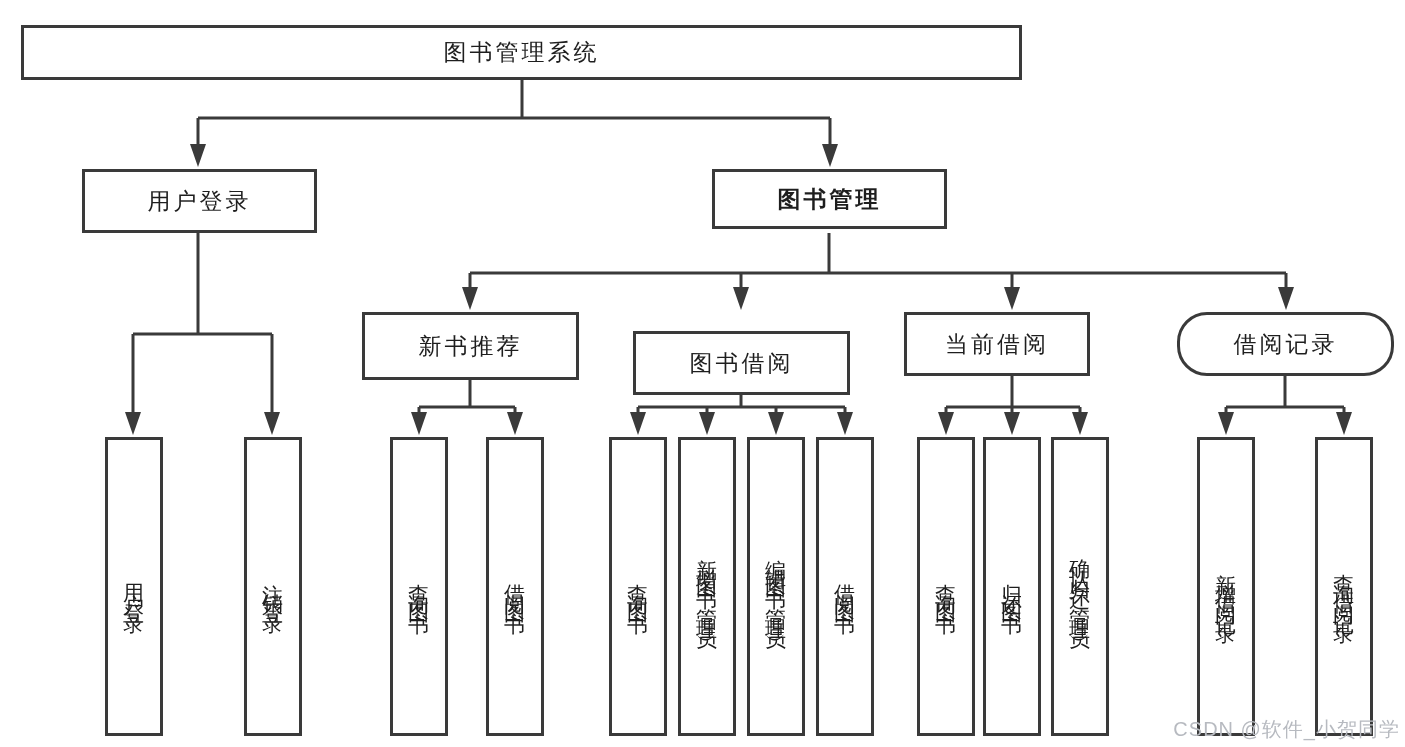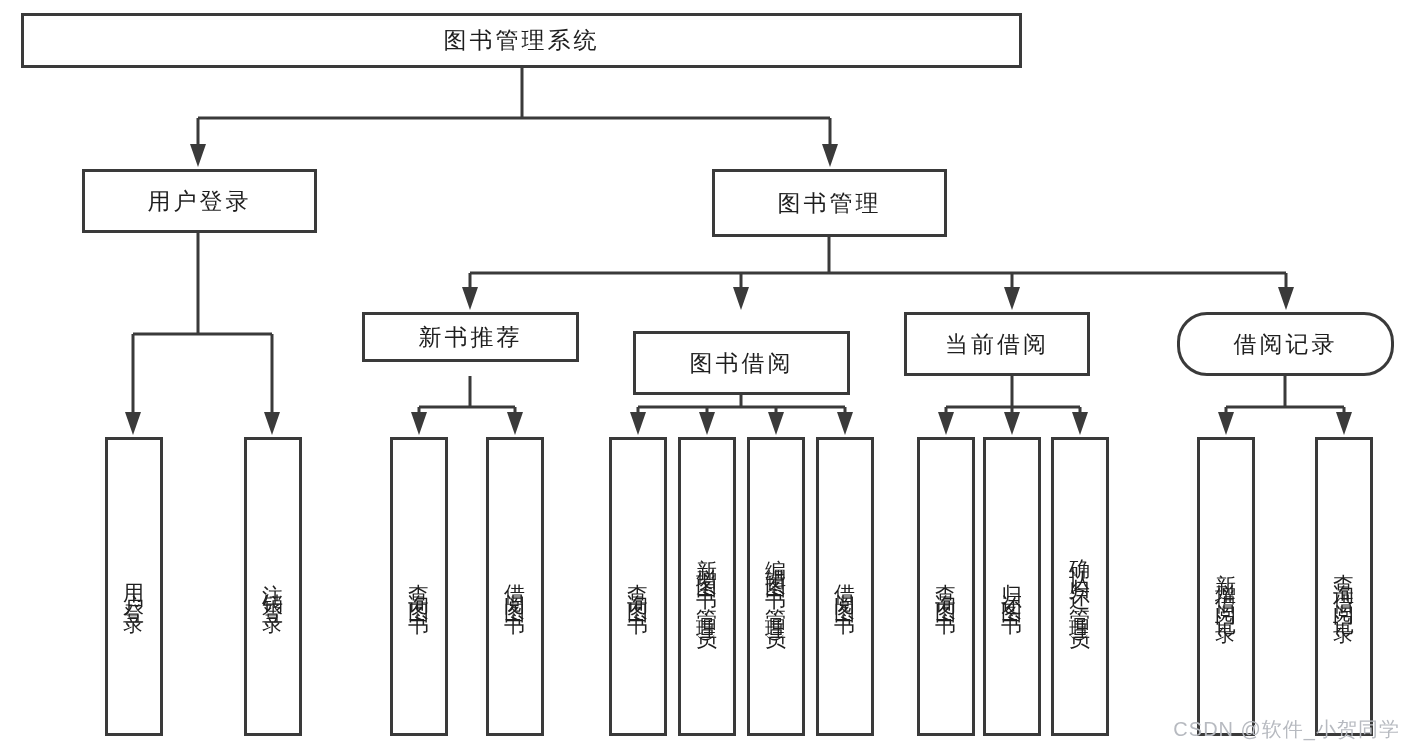--- a/index.html
+++ b/index.html
@@ -91,26 +91,26 @@
       <polygon class="head" points="768,412 784,412 776,435"></polygon>
       <polygon class="head" points="837,412 853,412 845,435"></polygon>
       <polygon class="head" points="938,412 954,412 946,435"></polygon>
       <polygon class="head" points="1004,412 1020,412 1012,435"></polygon>
       <polygon class="head" points="1072,412 1088,412 1080,435"></polygon>
       <polygon class="head" points="1218,412 1234,412 1226,435"></polygon>
       <polygon class="head" points="1336,412 1352,412 1344,435"></polygon>
     </g>
   </svg>
 
-  <div class="box h" style="left:21px; top:13px; width:1001px; height:55px;">图书管理系统</div>
+  <div class="box h" style="left:21px; top:25px; width:1001px; height:55px;">图书管理系统</div>
 
   <div class="box h" style="left:82px; top:169px; width:235px; height:64px;">用户登录</div>
-  <div class="box h" style="left:712px; top:169px; width:235px; height:68px;">图书管理</div>
+  <div class="box h" style="left:712px; top:169px; width:235px; height:60px;font-weight:bold;">图书管理</div>
 
-  <div class="box h" style="left:362px; top:312px; width:217px; height:50px;">新书推荐</div>
+  <div class="box h" style="left:362px; top:312px; width:217px; height:68px;">新书推荐</div>
   <div class="box h" style="left:633px; top:312px; width:217px; height:64px;margin-top:19px;">图书借阅</div>
   <div class="box h" style="left:904px; top:312px; width:186px; height:64px;">当前借阅</div>
   <div class="box h" style="left:1177px; top:312px; width:217px; height:64px;border-radius:30px;">借阅记录</div>
 
   <div class="box v" style="left:105px;">
     <span class="vtext">用户登录</span>
   </div>
   <div class="box v" style="left:244px;">
     <span class="vtext">注销登录</span>
   </div>

